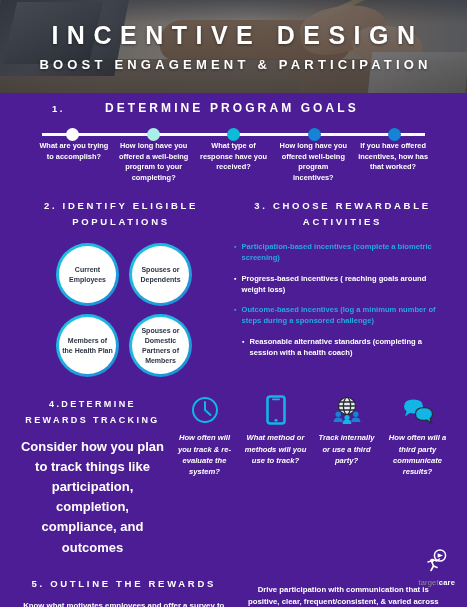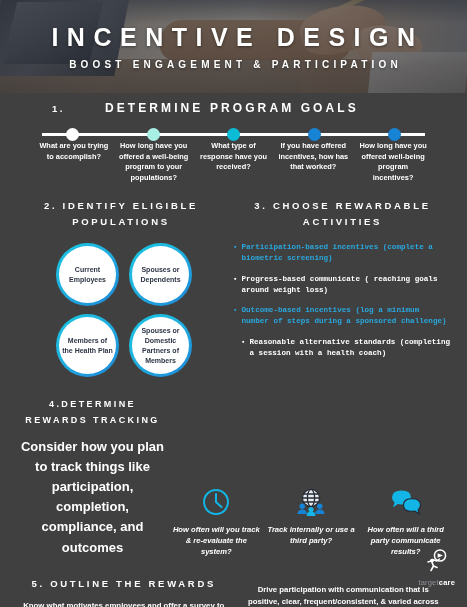--- a/index.html
+++ b/index.html
@@ -3,21 +3,21 @@
 <meta charset="utf-8">
 <style>
   * { margin:0; padding:0; box-sizing:border-box; }
   html, body { width:467px; height:607px; }
   body {
     background:#262b36;
     font-family:"Liberation Sans", sans-serif;
     color:#ffffff;
     overflow:hidden;
   }
-  .page { position:relative; width:467px; height:607px; background:#404040; }
+  .page { position:relative; width:467px; height:607px; background:#4c1d95; }
 
   
   .header {
     position:relative; width:467px; height:93px; overflow:hidden;
   }
   .photo { position:absolute; inset:0; }
   .photo .layer { position:absolute; }
   .p-grad {
     inset:0;
     background:linear-gradient(100deg,#7d8288 0%,#c9b9a4 30%,#e8d9c2 52%,#c9ab8a 72%,#8e8d8c 100%);
@@ -89,21 +89,21 @@
   .header-text {
     position:absolute; inset:0;
     display:flex; flex-direction:column; align-items:center; justify-content:center;
   }
   .h-title {
     font-size:25px; font-weight:bold; letter-spacing:8.5px;
     color:#ffffff; text-shadow:0 1px 3px rgba(0,0,0,.45);
     margin-bottom:7px; padding-left:8px;
   }
   .h-sub {
-    font-size:10px; font-weight:bold; letter-spacing:4.2px;
+    font-size:13px; font-weight:bold; letter-spacing:4.2px;
     color:#ffffff; text-shadow:0 1px 3px rgba(0,0,0,.45);
     padding-left:4px;
   }
 
   
   .sec1 { position:relative; padding-top:8px; }
   .sec1-head {
     display:flex; align-items:baseline; padding:0 46px 0 52px;
   }
   .sec1-num {
@@ -158,27 +158,27 @@
     font-size:7px; font-weight:bold; line-height:1.4;
     color:#2d3444; padding:3px;
   }
   .bullets { margin-top:13px; }
   .bullet {
     display:flex; margin-bottom:10px; line-height:1.42;
   }
   .bullet .dot {
     font-size:7px; line-height:1.42; margin-right:5px; flex:0 0 auto;
   }
-  .bullet .btxt { font-size:7.6px; font-weight:bold;font-family:Liberation Mono, monospace; }
+  .bullet .btxt { font-size:7.6px; font-weight:bold; }
   .b-blue .dot, .b-blue .btxt { color:#29a8df; }
   .b-white .dot, .b-white .btxt { color:#ffffff; }
   .bullet.indent { padding-left:8px; }
 
   
-  .sec4 { display:flex; padding:16px 14px 0 16px; align-items:flex-end; }
+  .sec4 { display:flex; padding:16px 14px 0 16px; align-items:flex-start; }
   .sec4-left { width:153px; padding-top:4px; }
   .sec4-head {
     text-align:center; font-size:9px; font-weight:bold;
     letter-spacing:2.4px; line-height:1.7; color:#ffffff;
   }
   .sec4-body {
     text-align:center; font-size:13px; font-weight:bold;
     line-height:1.55; color:#ffffff; margin-top:9px; padding:0 4px;
   }
   .sec4-cols { flex:1; display:flex;font-style:italic; }
@@ -250,24 +250,24 @@
       <div class="tl-dots" id="tl-dots">
           <div class="tl-dot" style="background: rgb(255, 255, 255);"></div>
           <div class="tl-dot" style="background: rgb(168, 240, 230);"></div>
           <div class="tl-dot" style="background: rgb(11, 188, 214);"></div>
           <div class="tl-dot" style="background: rgb(22, 131, 212);"></div>
           <div class="tl-dot" style="background: rgb(22, 131, 212);"></div>
         </div>
     </div>
     <div class="tl-labels" id="tl-labels">
         <div class="tl-label">What are you trying to accomplish?</div>
-        <div class="tl-label">How long have you offered a well-being program to your populations?</div>
+        <div class="tl-label">How long have you offered a well-being program to your completing?</div>
         <div class="tl-label">What type of response have you received?</div>
+        <div class="tl-label">How long have you offered well-being program incentives?</div>
         <div class="tl-label">If you have offered incentives, how has that worked?</div>
-        <div class="tl-label">How long have you offered well-being program incentives?</div>
       </div>
   </div>
 
   <div class="mid">
     <div class="sec2">
       <div class="sec-head">2. IDENTIFY ELIGIBLE POPULATIONS</div>
       <div class="circles" id="circles">
           <div class="circle">
             <div class="circle-inner">Current Employees</div>
           </div>
@@ -284,21 +284,21 @@
     </div>
     <div class="sec3">
       <div class="sec-head">3. CHOOSE REWARDABLE ACTIVITIES</div>
       <div class="bullets" id="bullets">
           <div class="bullet b-blue">
             <span class="dot">▪</span>
             <span class="btxt">Participation-based incentives (complete a biometric screening)</span>
           </div>
           <div class="bullet b-white">
             <span class="dot">▪</span>
-            <span class="btxt">Progress-based communicate ( reaching goals around weight loss)</span>
+            <span class="btxt">Progress-based incentives ( reaching goals around weight loss)</span>
           </div>
           <div class="bullet b-blue">
             <span class="dot">▪</span>
             <span class="btxt">Outcome-based incentives (log a minimum number of steps during a sponsored challenge)</span>
           </div>
           <div class="bullet b-white indent">
             <span class="dot">▪</span>
             <span class="btxt">Reasonable alternative standards (completing a session with a health coach)</span>
           </div>
         </div>
@@ -312,20 +312,30 @@
     </div>
     <div class="sec4-cols" id="sec4-cols">
         <div class="sec4-col">
           <div class="icon-box">
             <svg width="28" height="28" viewBox="0 0 28 28">
               <circle cx="14" cy="14" r="12" fill="none" stroke="#12b5e5" stroke-width="2"></circle>
               <path d="M14 6 V14 L19.5 19" stroke="#12b5e5" stroke-width="2" fill="none" stroke-linecap="round"></path>
             </svg>
           </div>
           <div class="col-txt">How often will you track &amp; re-evaluate the system?</div>
+        </div>
+        <div class="sec4-col">
+          <div class="icon-box">
+            <svg width="20" height="30" viewBox="0 0 20 30">
+              <rect x="1.5" y="1.5" width="17" height="27" rx="2.5" fill="none" stroke="#12b5e5" stroke-width="2.6"></rect>
+              <rect x="6" y="3.6" width="8" height="1.6" rx="0.8" fill="#12b5e5"></rect>
+              <circle cx="10" cy="25.3" r="1.5" fill="#12b5e5"></circle>
+            </svg>
+          </div>
+          <div class="col-txt">What method or methods will you use to track?</div>
         </div>
         <div class="sec4-col">
           <div class="icon-box">
             <svg width="30" height="28" viewBox="0 0 30 28">
               <circle cx="15" cy="10" r="8.6" fill="#e9ecef"></circle>
               <g stroke="#262b36" stroke-width="1.3" fill="none">
                 <circle cx="15" cy="10" r="8.6"></circle>
                 <ellipse cx="15" cy="10" rx="3.6" ry="8.6"></ellipse>
                 <path d="M6.4 10 H23.6 M7.6 6 H22.4 M7.6 14 H22.4"></path>
               </g>

